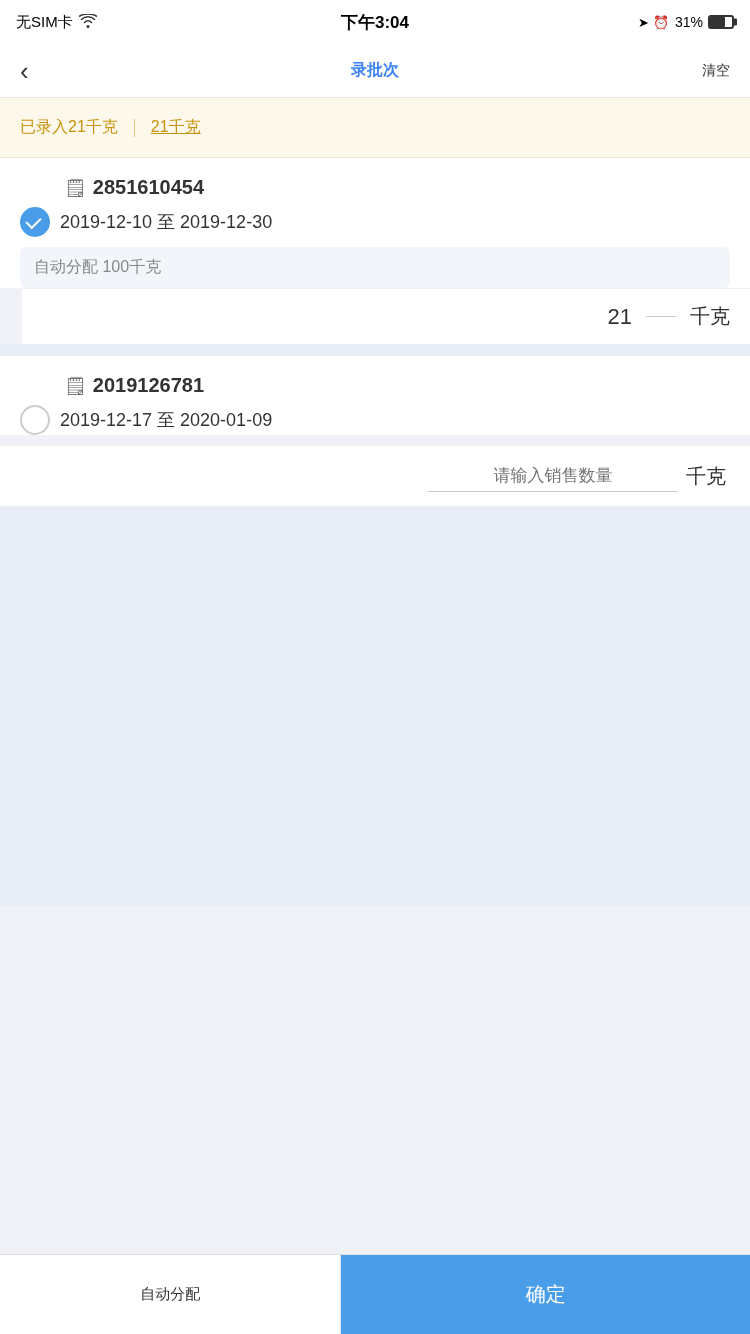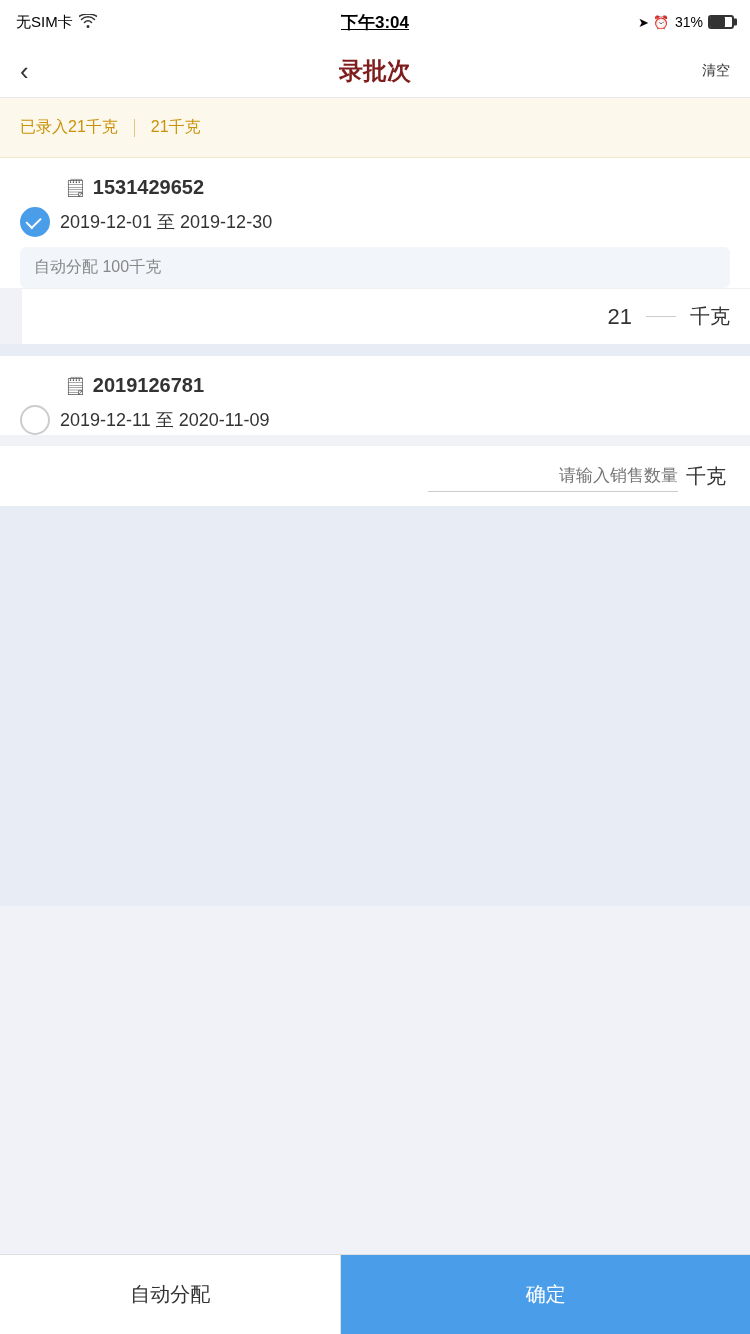--- a/index.html
+++ b/index.html
@@ -28,21 +28,20 @@
       align-items: center;
       gap: 6px;
       font-size: 15px;
     }
     .status-center {
       font-size: 17px;
       font-weight: 600;
       position: absolute;
       left: 50%;
       transform: translateX(-50%);
-      text-decoration: underline;
     }
     .status-right {
       display: flex;
       align-items: center;
       gap: 5px;
       font-size: 14px;
     }
 
     
     .nav-bar {
@@ -54,23 +53,23 @@
       padding: 0 20px;
       border-bottom: 1px solid #e8e8e8;
     }
     .nav-back {
       font-size: 26px;
       color: #333;
       cursor: pointer;
       line-height: 1;
     }
     .nav-title {
-      font-size: 24px;
+      font-size: 16px;
       font-weight: 600;
-      color: #7f1d1d;
+      color: #3b82f6;
       position: absolute;
       left: 50%;
       transform: translateX(-50%);
     }
     .nav-clear {
       font-size: 14px;
       color: #333;
       cursor: pointer;
     }
 
@@ -91,20 +90,21 @@
     .info-divider {
       width: 1px;
       height: 18px;
       background: #c8920a;
       opacity: 0.5;
     }
     .info-value {
       font-size: 16px;
       color: #c8920a;
       font-weight: 500;
+      text-decoration: underline;
     }
 
     
     .batch-card {
       background: #fff;
       margin-bottom: 0;
       padding: 18px 20px 0 20px;
     }
     .batch-header {
       display: flex;
@@ -235,21 +235,21 @@
       height: 80px;
       display: flex;
       background: #fff;
       border-top: 1px solid #e0e0e0;
     }
     .btn-auto {
       flex: 1;
       display: flex;
       align-items: center;
       justify-content: center;
-      font-size: 20px;
+      font-size: 15px;
       color: #333;
       background: #fff;
       cursor: pointer;
       border: none;
       border-right: 1px solid #e0e0e0;
     }
     .btn-confirm {
       flex: 1.2;
       display: flex;
       align-items: center;
@@ -310,52 +310,52 @@
 
 <div class="info-banner">
   <span class="info-tag">已录入21千克</span>
   <div class="info-divider"></div>
   <span class="info-value">21千克</span>
 </div>
 
 <div class="batch-card">
   <div class="batch-header">
     <span class="batch-doc-icon">🗒</span>
-    <span class="batch-id">1531429652</span>
+    <span class="batch-id">2851610454</span>
   </div>
   <div class="batch-date-row">
     <div class="radio-circle checked"></div>
-    <span class="batch-date">2019-12-01 至 2019-12-30</span>
+    <span class="batch-date">2019-12-10 至 2019-12-30</span>
   </div>
   <div class="batch-availability">自动分配 100千克</div>
 </div>
 
 <div class="quantity-row">
   <span class="quantity-value">21</span>
   <span style="width:30px; height:1px; background:#ccc; display:inline-block; margin: 0 4px;"></span>
   <span class="quantity-unit">千克</span>
 </div>
 
 <div class="section-divider"></div>
 
 <div class="batch-card">
   <div class="batch-header">
     <span class="batch-doc-icon">🗒</span>
     <span class="batch-id">2019126781</span>
   </div>
   <div class="batch-date-row">
     <div class="radio-circle"></div>
-    <span class="batch-date">2019-12-11 至 2020-11-09</span>
+    <span class="batch-date">2019-12-17 至 2020-01-09</span>
   </div>
 </div>
 
 <div class="input-quantity-row">
   <div class="quantity-input-wrapper">
     <div class="underline-container">
-      <input type="text" class="input-underline" style="color: rgb(204, 204, 204); font-size: 17px; border-bottom: 1px solid rgb(204, 204, 204); width: 250px; text-align: right;" placeholder="请输入销售数量">
+      <input type="text" class="input-underline" style="color: rgb(204, 204, 204); font-size: 17px; border-bottom: 1px solid rgb(204, 204, 204); width: 250px; text-align: center;" placeholder="请输入销售数量">
       </div>
     <span class="input-unit">千克</span>
   </div>
 </div>
 
 <div class="empty-area" style="height: 380px;"></div>
 
 <div style="height:80px;"></div>
 
 <div class="bottom-bar">

